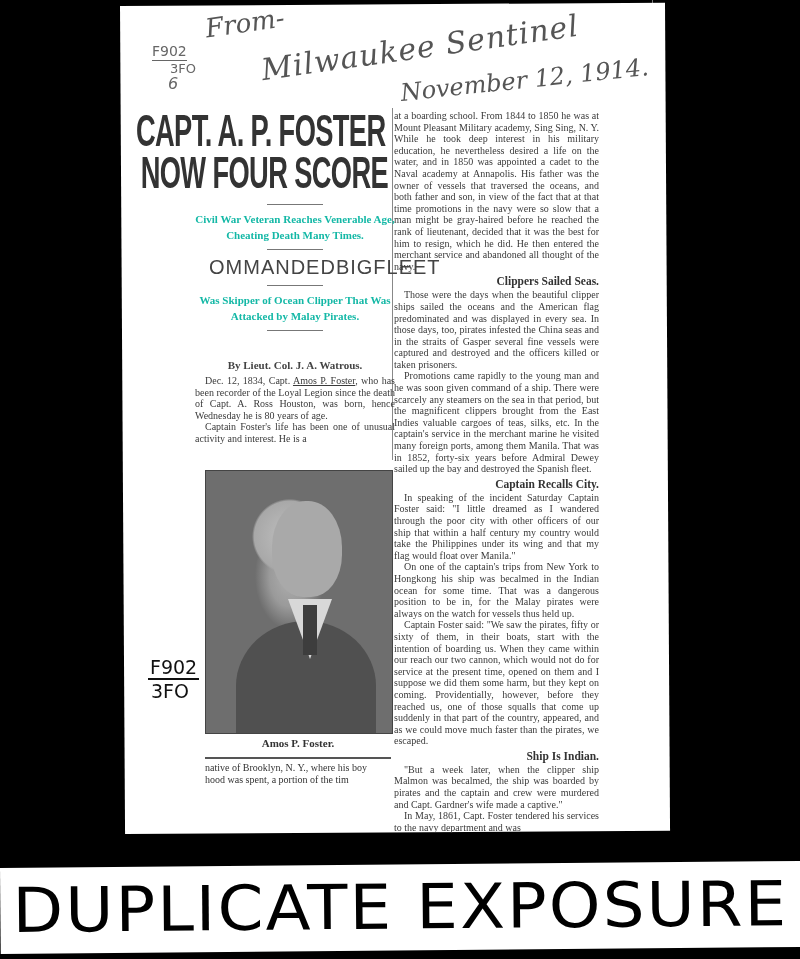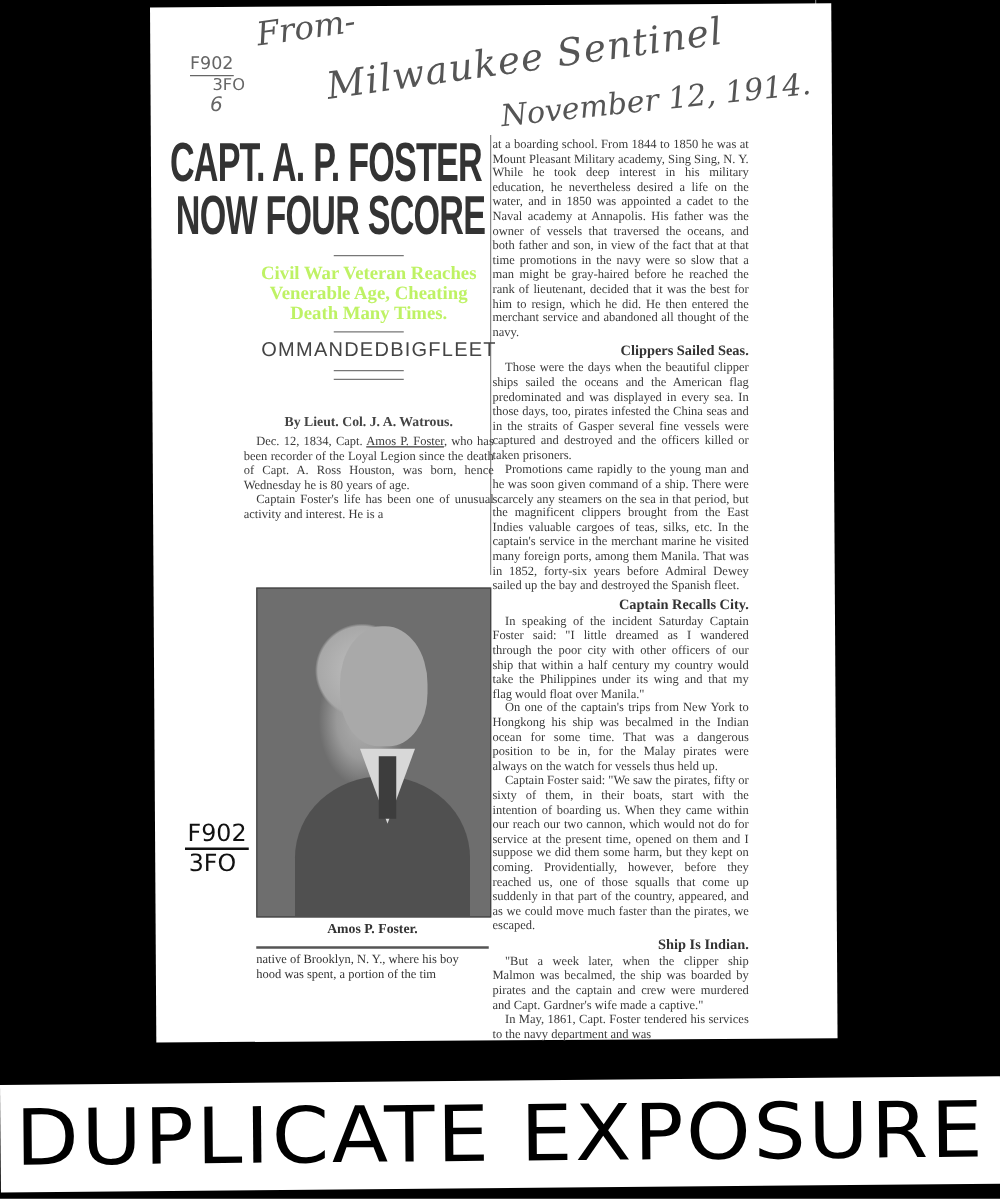--- a/index.html
+++ b/index.html
@@ -22,22 +22,22 @@
 
   .col { position:absolute; font-family:"Liberation Serif", serif; color:#333; }
   .left-col { left:195px; top:110px; width:200px; }
   .right-col { left:394px; top:110px; width:205px; }
 
   .headline { font-family:"Liberation Sans", sans-serif; font-weight:bold; color:#333; text-align:right; transform:scaleX(0.62); transform-origin:right top; letter-spacing:-1px; white-space:nowrap; line-height:42px; font-size:44px; }
   .headline-wrap { width:195px; height:88px; position:relative; }
   .headline.l1 { position:absolute; right:4px; top:0; }
   .headline.l2 { position:absolute; right:2px; top:42px; }
   .rule { height:1px; background:#777; margin:6px auto; width:56px; }
-  .deck { font-family:"Liberation Serif", serif; font-weight:bold; font-size:15px; line-height:16px; text-align:center; color:#bef264; }
-  .subhead { font-family:"Liberation Sans", sans-serif; font-size:16px; letter-spacing:1px; color:#444; display:flex; justify-content:space-between; padding:0 4px 0 14px; margin-top:6px; }
+  .deck { font-family:"Liberation Serif", serif; font-weight:bold; font-size:11px; line-height:16px; text-align:center; color:#14b8a6; }
+  .subhead { font-family:"Liberation Sans", sans-serif; font-size:20px; letter-spacing:1px; color:#444; display:flex; justify-content:space-between; padding:0 4px 0 14px; margin-top:6px; }
   .byline { font-family:"Liberation Serif", serif; font-weight:bold; font-size:11px; text-align:center; color:#444; margin-top:28px; }
   .body-text { font-size:10px; line-height:11.6px; text-align:justify; color:#3a3a3a; }
   .body-text p { margin:0; text-indent:10px; }
   .section-head { font-family:"Liberation Serif", serif; font-weight:bold; font-size:11.5px; text-align:right; color:#333; margin:3px 0 2px; }
   .underline { text-decoration:underline; }
 
   .photo { position:absolute; left:205px; top:470px; width:186px; height:262px; background:#6e6e6e;
     background-image: radial-gradient(circle at 45% 25%, #c0c0c0 0, #a8a8a8 16%, transparent 17%),
                       radial-gradient(ellipse at 45% 40%, #b0b0b0 0, #9a9a9a 14%, transparent 24%);
     border:1px solid #444; overflow:hidden; }
@@ -84,20 +84,21 @@
   </div>
   <div class="rule"></div>
   <div class="deck">Civil War Veteran Reaches Venerable Age, Cheating Death Many Times.</div>
   <div class="rule"></div>
   <div class="subhead">
     <span>OMMANDED</span>
     <span>BIG</span>
     <span>FLEET</span>
   </div>
   <div class="rule"></div>
+  <div class="deck">Was Skipper of Ocean Clipper That Was Attacked by Malay Pirates.</div>
   <div class="rule"></div>
   <div class="byline">By Lieut. Col. J. A. Watrous.</div>
   <div class="body-text" style="margin-top:4px;">
     <p><span>Dec. 12, 1834, Capt. </span><span class="underline">Amos P. Foster</span><span>, who has been recorder of the Loyal Legion since the death of Capt. A. Ross Houston, was born, hence Wednesday he is 80 years of age.</span></p>
     <p>Captain Foster's life has been one of unusual activity and interest. He is a</p>
   </div>
 </div>
 
 <div class="photo">
   <div class="coat"></div>

